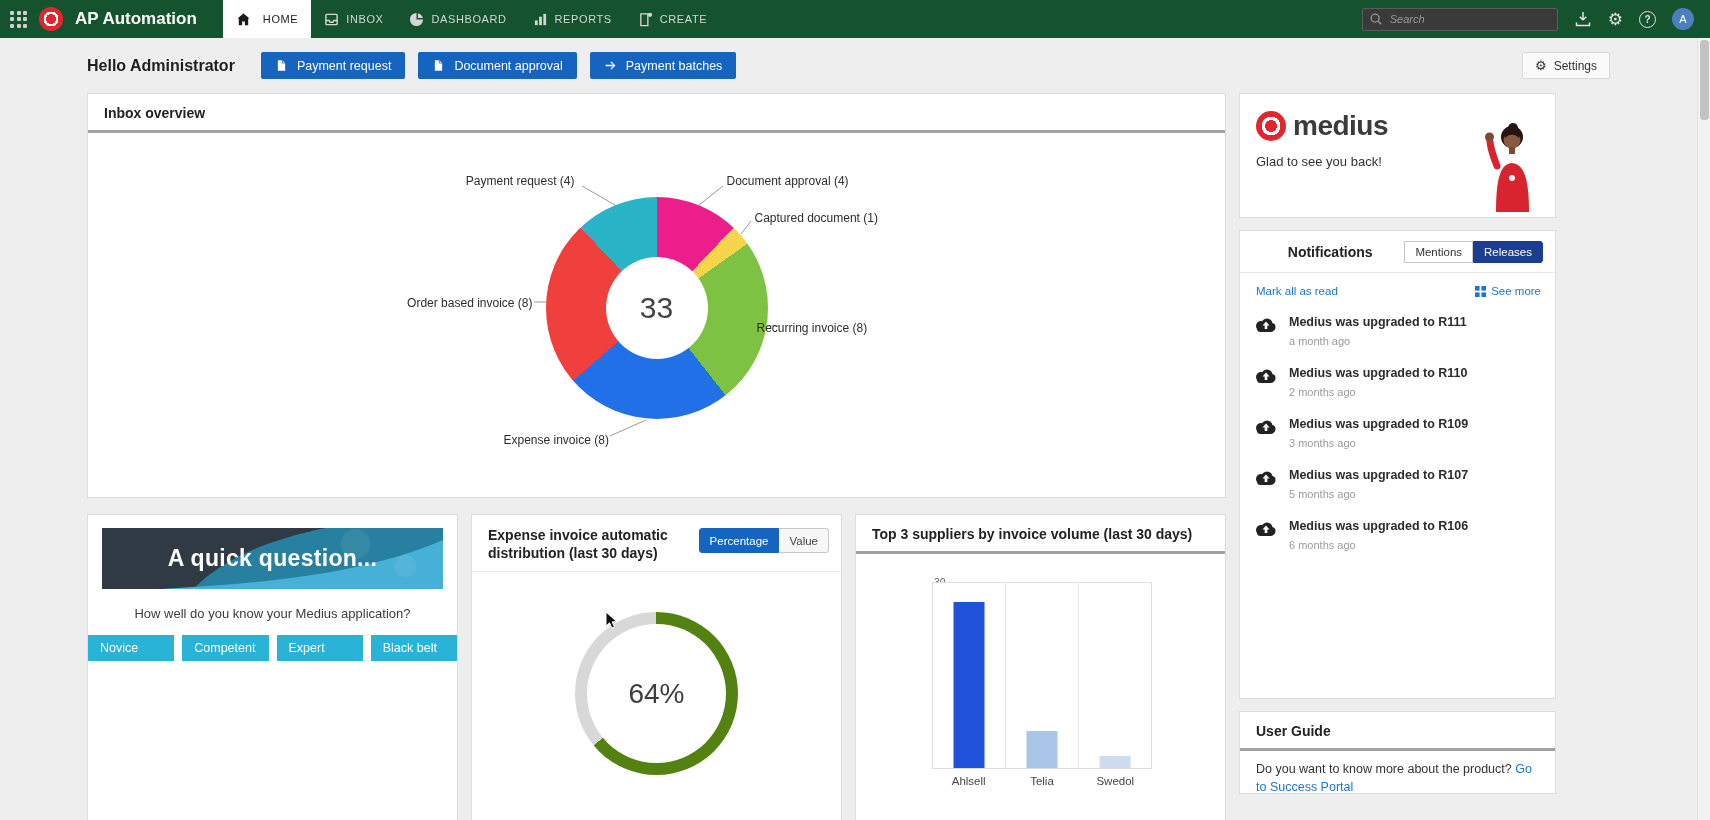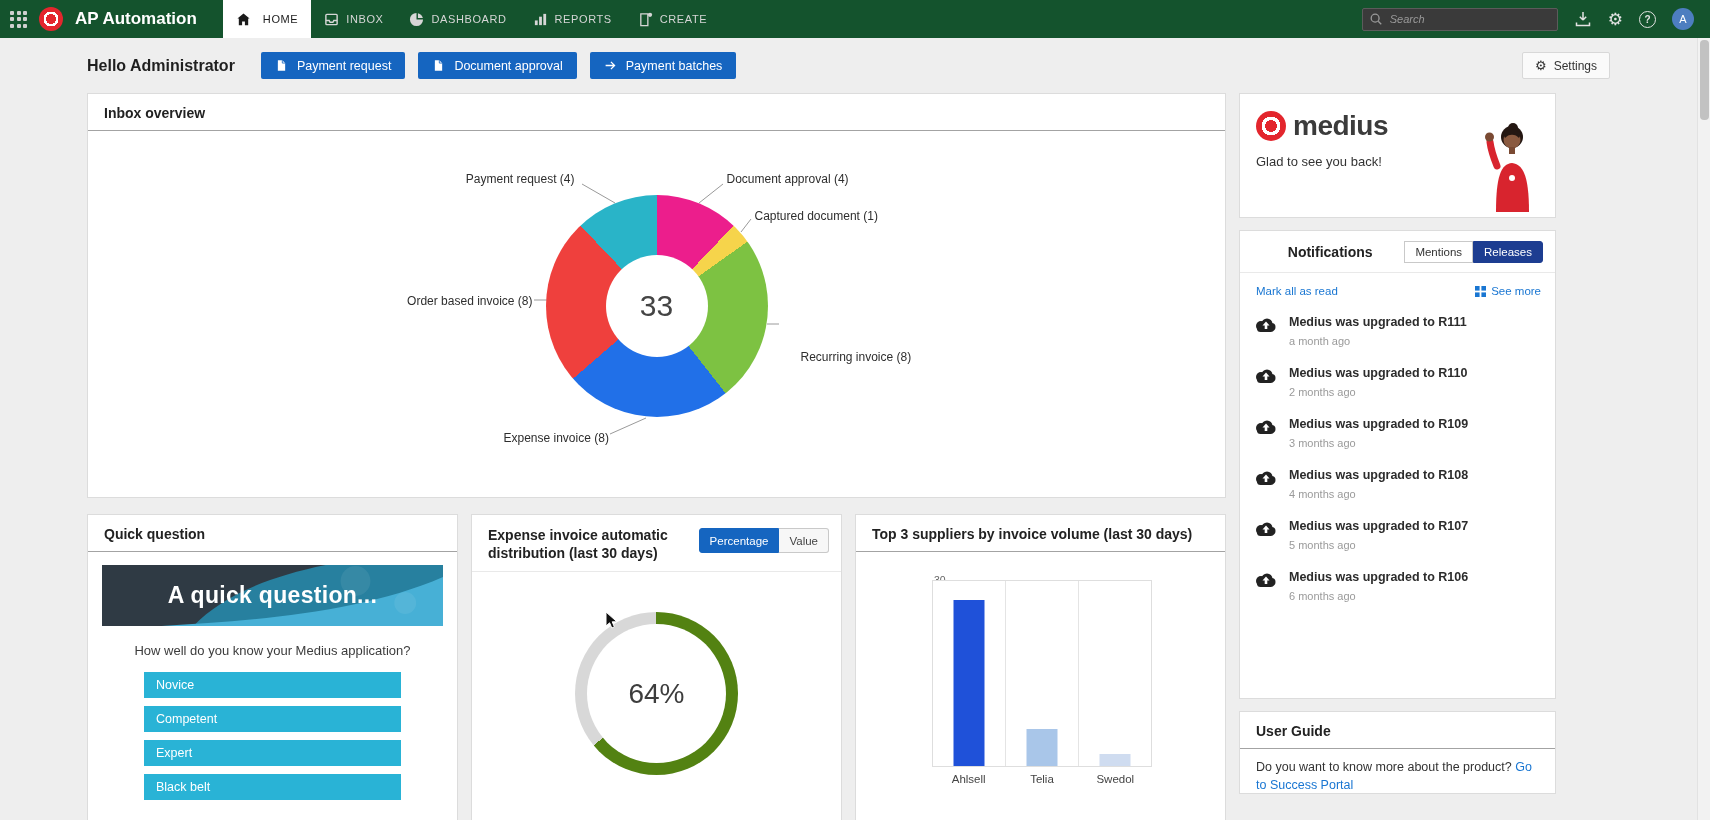--- a/index.html
+++ b/index.html
@@ -33,40 +33,40 @@
   .greeting { font-size:16px; font-weight:bold; color:#1f1f1f; margin-right:26px; white-space:nowrap; }
   .action-btn { height:27px; background:#1565c0; color:#fff; border:none; border-radius:2px; font-size:12.5px; padding:0 14px; display:flex; align-items:center; gap:9px; margin-right:13px; cursor:pointer; font-family:inherit; }
   .action-btn svg { width:13px; height:13px; }
   .settings-btn { margin-left:auto; height:27px; background:#fafafa; border:1px solid #d8d8d8; border-radius:2px; color:#333; font-size:12px; padding:0 12px; display:flex; align-items:center; gap:7px; cursor:pointer; font-family:inherit; }
 
   
   .content { display:flex; gap:13px; padding:14px 100px 0 87px; align-items:flex-start; }
   .main-col { width:1139px; flex:0 0 auto; }
   .sidebar { width:317px; flex:0 0 auto; display:flex; flex-direction:column; gap:12px; }
   .card { background:#fff; border:1px solid #dcdcdc; }
-  .card-header { padding:11px 16px 9px; font-size:14px; font-weight:bold; color:#222; border-bottom:1px solid #a3a3a3; }
+  .card-header { padding:11px 16px 9px; font-size:14px; font-weight:bold; color:#222; border-bottom:3px solid #a3a3a3; }
 
   
   .inbox-card { height:405px; overflow:hidden; }
   .donut-stage { position:relative; width:760px; height:360px; margin:0 auto; }
   .inbox-donut { position:absolute; left:269px; top:64px; width:222px; height:222px; border-radius:50%; }
   .donut-hole { position:absolute; left:329px; top:124px; width:102px; height:102px; border-radius:50%; background:#fff; display:flex; align-items:center; justify-content:center; font-size:30px; color:#444; }
   .donut-label { position:absolute; font-size:12px; color:#2e2e2e; white-space:nowrap; }
   .leader-lines { position:absolute; inset:0; pointer-events:none; }
 
   
   .cards-row { display:flex; gap:13px; margin-top:16px; }
   .cards-row .card { width:371px; height:330px; overflow:hidden; }
 
   
   .qq-banner { margin:13px 14px 0; height:61px; position:relative; overflow:hidden; }
   .qq-banner svg { position:absolute; inset:0; width:100%; height:100%; }
   .qq-banner-text { position:absolute; inset:0; display:flex; align-items:center; justify-content:center; color:#fff; font-size:23px; font-weight:bold; letter-spacing:.3px; }
   .qq-question { text-align:center; font-size:13px; color:#3c3c3c; margin:17px 10px 14px; }
-  .qq-options { display:flex; flex-direction:column; gap:8px; align-items:center; }
+  .qq-options { display:flex; flex-direction:row; gap:8px; align-items:center; }
   .qq-option { width:257px; height:26px; background:#29b3d6; color:#fff; border:none; font-size:12.5px; text-align:left; padding:0 12px; cursor:pointer; display:flex; align-items:center; font-family:inherit; }
 
   
   .expense-header { display:flex; align-items:flex-start; padding:11px 12px 9px 16px; border-bottom:1px solid #e9e9e9; }
   .expense-title { flex:1; font-size:14px; font-weight:bold; color:#222; line-height:1.3; padding-right:8px; }
   .toggle { display:flex; height:25px; margin-top:2px; }
   .toggle-btn { font-size:11.5px; padding:0 10px; display:flex; align-items:center; cursor:pointer; border:1px solid #c9c9c9; background:#f7f7f7; color:#444; }
   .toggle-btn.active { background:#1565c0; border-color:#1565c0; color:#fff; }
   .toggle-btn:first-child { border-radius:3px 0 0 3px; }
   .toggle-btn:last-child { border-radius:0 3px 3px 0; border-left:none; }
@@ -240,30 +240,29 @@
           <polyline points="490,193 502,193" fill="none" stroke="#9a9a9a" stroke-width="1"></polyline>
           <polyline points="257,169 270,169" fill="none" stroke="#9a9a9a" stroke-width="1"></polyline>
           <polyline points="333,303 369,287" fill="none" stroke="#9a9a9a" stroke-width="1"></polyline>
         </svg>
         <div class="inbox-donut" style="background: conic-gradient(rgb(236, 30, 140) 0deg, rgb(236, 30, 140) 43.6364deg, rgb(246, 212, 75) 43.6364deg, rgb(246, 212, 75) 54.5455deg, rgb(125, 194, 66) 54.5455deg, rgb(125, 194, 66) 141.818deg, rgb(33, 112, 232) 141.818deg, rgb(33, 112, 232) 229.091deg, rgb(239, 64, 61) 229.091deg, rgb(239, 64, 61) 316.364deg, rgb(41, 180, 200) 316.364deg, rgb(41, 180, 200) 360deg);"></div>
         <div class="donut-hole">33</div>
 
         <div class="donut-label" style="right:462px; top:41px;">Payment request (4)</div>
         <div class="donut-label" style="left:450px; top:41px;">Document approval (4)</div>
         <div class="donut-label" style="left:478px; top:78px;">Captured document (1)</div>
-        <div class="donut-label" style="left:524px; top:188px;margin-top:31px;">Recurring invoice (8)</div>
+        <div class="donut-label" style="left:480px; top:188px;">Recurring invoice (8)</div>
         <div class="donut-label" style="right:504px; top:163px;">Order based invoice (8)</div>
         <div class="donut-label" style="left:227px; top:300px;">Expense invoice (8)</div>
       </div>
     </section>
 
     <div class="cards-row">
 
       <section class="card">
-        <div class="card-header">Quick question</div>
         <div class="qq-banner">
           <svg viewBox="0 0 343 61" preserveAspectRatio="none">
             <rect width="343" height="61" fill="#27809f"></rect>
             <path d="M0 0 H225 C165 12 120 32 92 61 H0 Z" fill="#2f3a44"></path>
             <path d="M343 12 C260 48 150 56 60 61 H343 V12 Z" fill="#47b0d6"></path>
             <circle cx="255" cy="16" r="15" fill="#ffffff" opacity="0.07"></circle>
             <circle cx="305" cy="38" r="11" fill="#ffffff" opacity="0.07"></circle>
           </svg>
           <div class="qq-banner-text">A quick question...</div>
         </div>
@@ -416,35 +415,20 @@
         <span class="notif-icon"><svg width="22" height="15" viewBox="0 0 22 15">
               <g fill="#222">
                 <circle cx="7" cy="9" r="5"></circle>
                 <circle cx="13" cy="7" r="5.5"></circle>
                 <circle cx="17.5" cy="10" r="4"></circle>
                 <rect x="3" y="8" width="17" height="7" rx="3.5"></rect>
               </g>
               <path d="M12 4.5 15.5 8.5H13.3V12H10.7V8.5H8.5Z" fill="#fff"></path>
             </svg></span>
         <div>
-            <div class="notif-item-title">Medius was upgraded to R108</div>
-        <div class="notif-item-time">4 months ago</div>
-          </div>
-      </div>
-      <div class="notif-item">
-        <span class="notif-icon"><svg width="22" height="15" viewBox="0 0 22 15">
-              <g fill="#222">
-                <circle cx="7" cy="9" r="5"></circle>
-                <circle cx="13" cy="7" r="5.5"></circle>
-                <circle cx="17.5" cy="10" r="4"></circle>
-                <rect x="3" y="8" width="17" height="7" rx="3.5"></rect>
-              </g>
-              <path d="M12 4.5 15.5 8.5H13.3V12H10.7V8.5H8.5Z" fill="#fff"></path>
-            </svg></span>
-        <div>
             <div class="notif-item-title">Medius was upgraded to R107</div>
         <div class="notif-item-time">5 months ago</div>
           </div>
       </div>
       <div class="notif-item">
         <span class="notif-icon"><svg width="22" height="15" viewBox="0 0 22 15">
               <g fill="#222">
                 <circle cx="7" cy="9" r="5"></circle>
                 <circle cx="13" cy="7" r="5.5"></circle>
                 <circle cx="17.5" cy="10" r="4"></circle>

